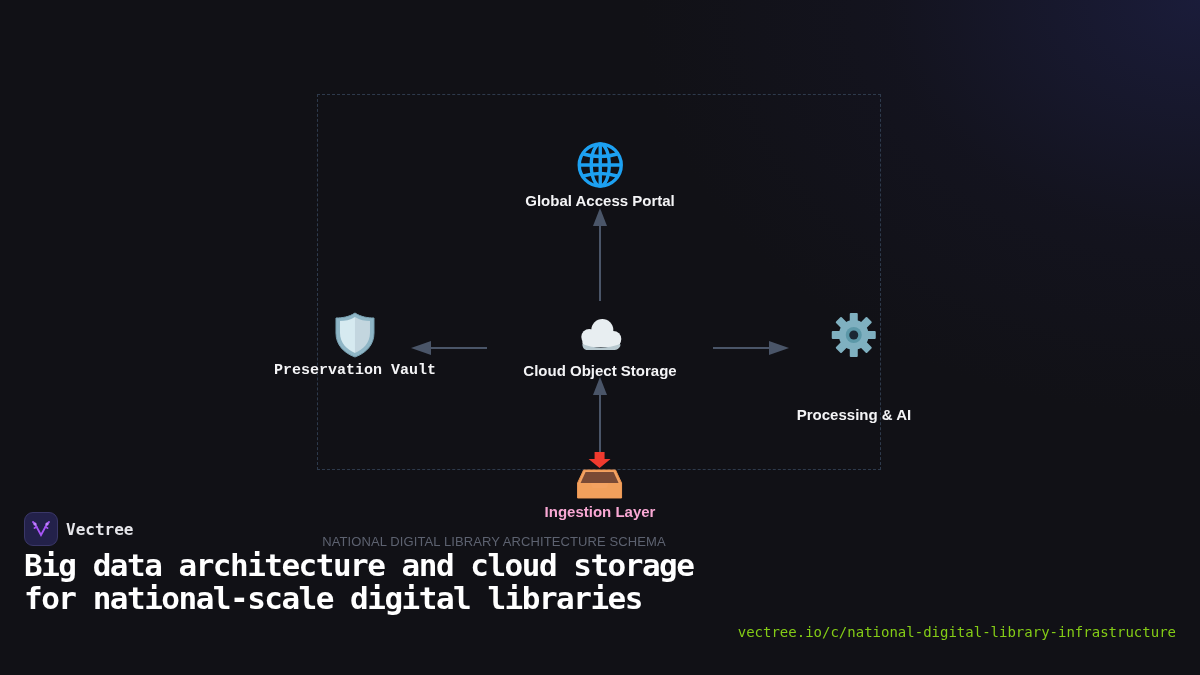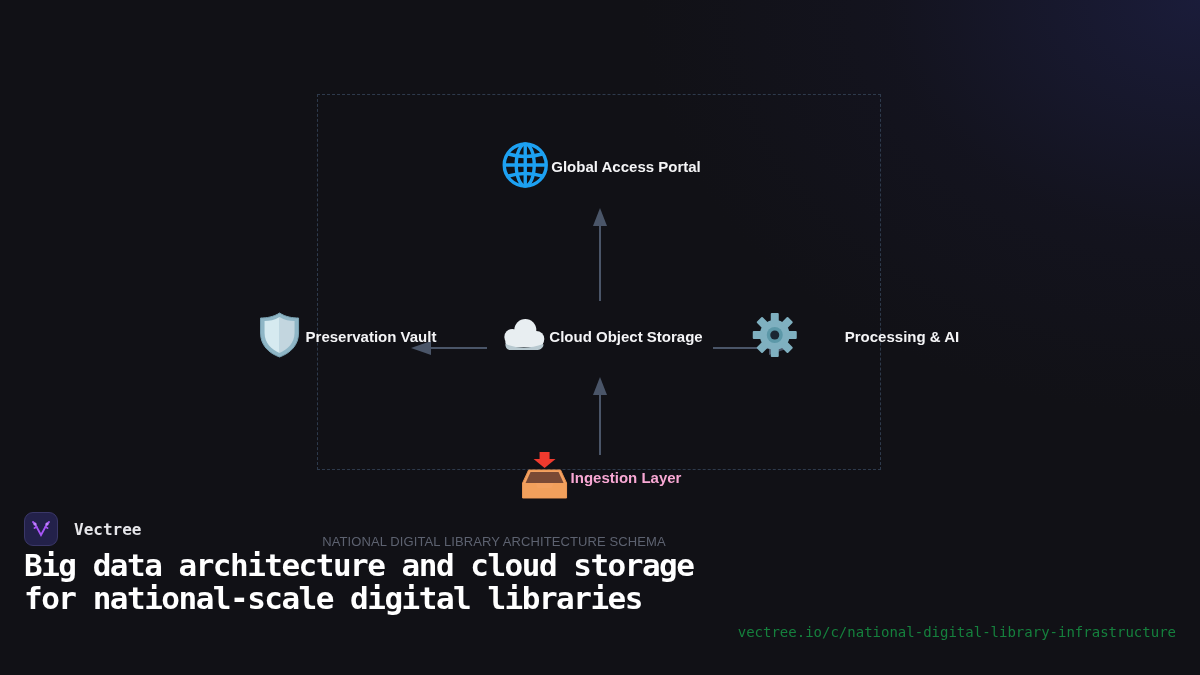--- a/index.html
+++ b/index.html
@@ -27,42 +27,42 @@
       box-sizing: border-box;
     }
     svg.arrows {
       position: absolute; left: 0; top: 0;
       width: 1200px; height: 675px;
       pointer-events: none;
     }
     .node {
       position: absolute;
       transform: translateX(-50%);
-      display: flex; flex-direction: row; align-items: center;
+      display: flex; flex-direction: column; align-items: center;
       white-space: nowrap;
     }
     .node .icon {
       width: 52px; height: 50px;
       display: flex; align-items: center; justify-content: center;
     }
     .node .label {
       margin-top: 2px;
       font-size: 15px; font-weight: bold;
       color: #f4f4f6;
     }
     .node.dim .label { color: #f9a8d4; }
     .caption {
       position: absolute; left: 0; width: 988px; top: 534px;
       text-align: center;
       font-size: 13px; color: #5d6270;
       letter-spacing: 0.1px;
     }
     .brand {
       position: absolute; left: 24px; top: 512px;
-      display: flex; align-items: center; gap: 16px;
+      display: flex; align-items: center; gap: 8px;
     }
     .brand .logo {
       width: 34px; height: 34px; border-radius: 9px;
       background: #23214a;
       border: 1px solid #3a3768;
       box-sizing: border-box;
       display: flex; align-items: center; justify-content: center;
     }
     .brand .name {
       font-family: "DejaVu Sans Mono", monospace;
@@ -74,21 +74,21 @@
       font-family: "DejaVu Sans Mono", monospace;
       font-weight: bold;
       font-size: 31px; line-height: 32.5px;
       color: #ffffff;
       letter-spacing: -1.5px;
       margin: 0;
     }
     .url {
       position: absolute; right: 24px; top: 624px;
       font-family: "DejaVu Sans Mono", monospace;
-      font-size: 14px; color: #15803d;
+      font-size: 14px; color: #84cc16;
     }
   </style>
 </head>
 <body>
 
 <div class="bg-glow"></div>
 
 <div class="frame"></div>
 
 <svg class="arrows" viewBox="0 0 1200 675">
@@ -120,21 +120,21 @@
         <line x1="25" y1="4" x2="25" y2="46"></line>
         <line x1="4" y1="25" x2="46" y2="25"></line>
         <path d="M8,14 Q25,19 42,14"></path>
         <path d="M8,36 Q25,31 42,36"></path>
       </g>
     </svg>
   </div>
   <div class="label">Global Access Portal</div>
 </div>
 
-<div class="node" style="left:345px; top:310px;">
+<div class="node" style="left:355px; top:310px;font-family:Liberation Mono, monospace;">
   <div class="icon">
     <svg width="44" height="48" viewBox="0 0 44 48">
       <path d="M22,2 C28,6 35,7 41,7 L41,22 C41,34 33,42 22,46 C11,42 3,34 3,22 L3,7 C9,7 16,6 22,2 Z" fill="#8fb6c6" stroke="#7aa3b4" stroke-width="1"></path>
       <path d="M22,6 C27,9 32,10 37,10 L37,22 C37,32 30,38.5 22,42 Z" fill="#c3d6df"></path>
       <path d="M22,6 C17,9 12,10 7,10 L7,22 C7,32 14,38.5 22,42 Z" fill="#d6eaf0"></path>
     </svg>
   </div>
   <div class="label">Preservation Vault</div>
 </div>
 

